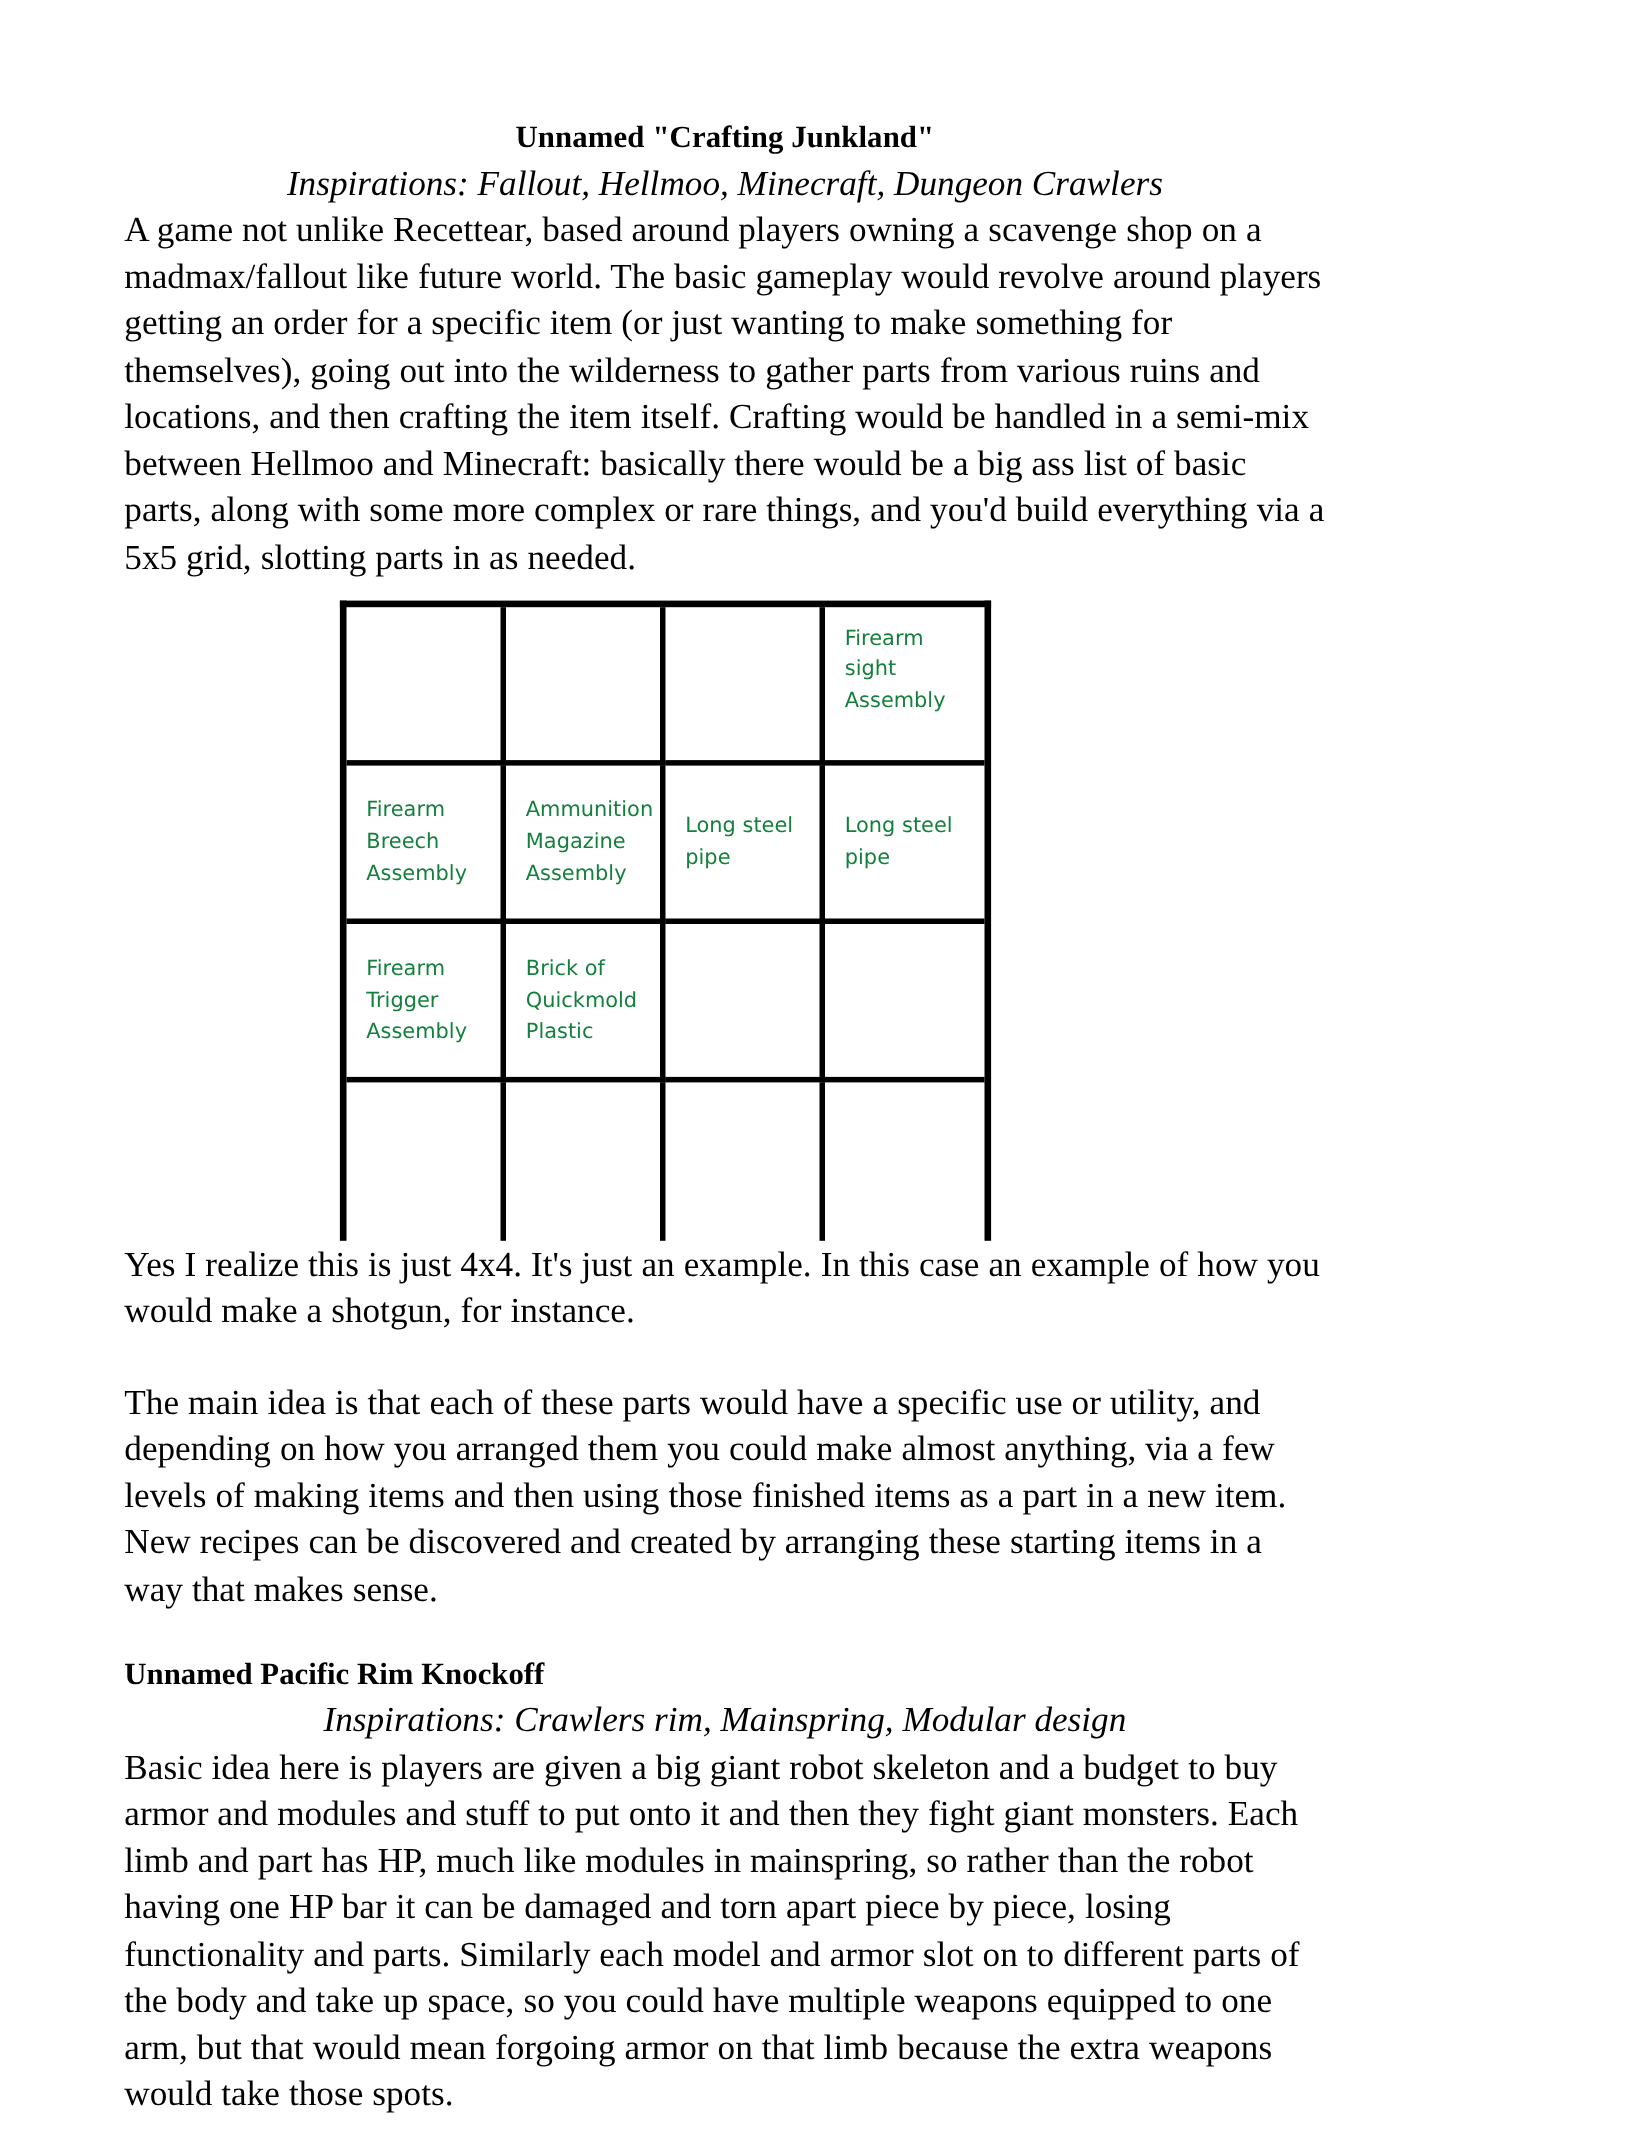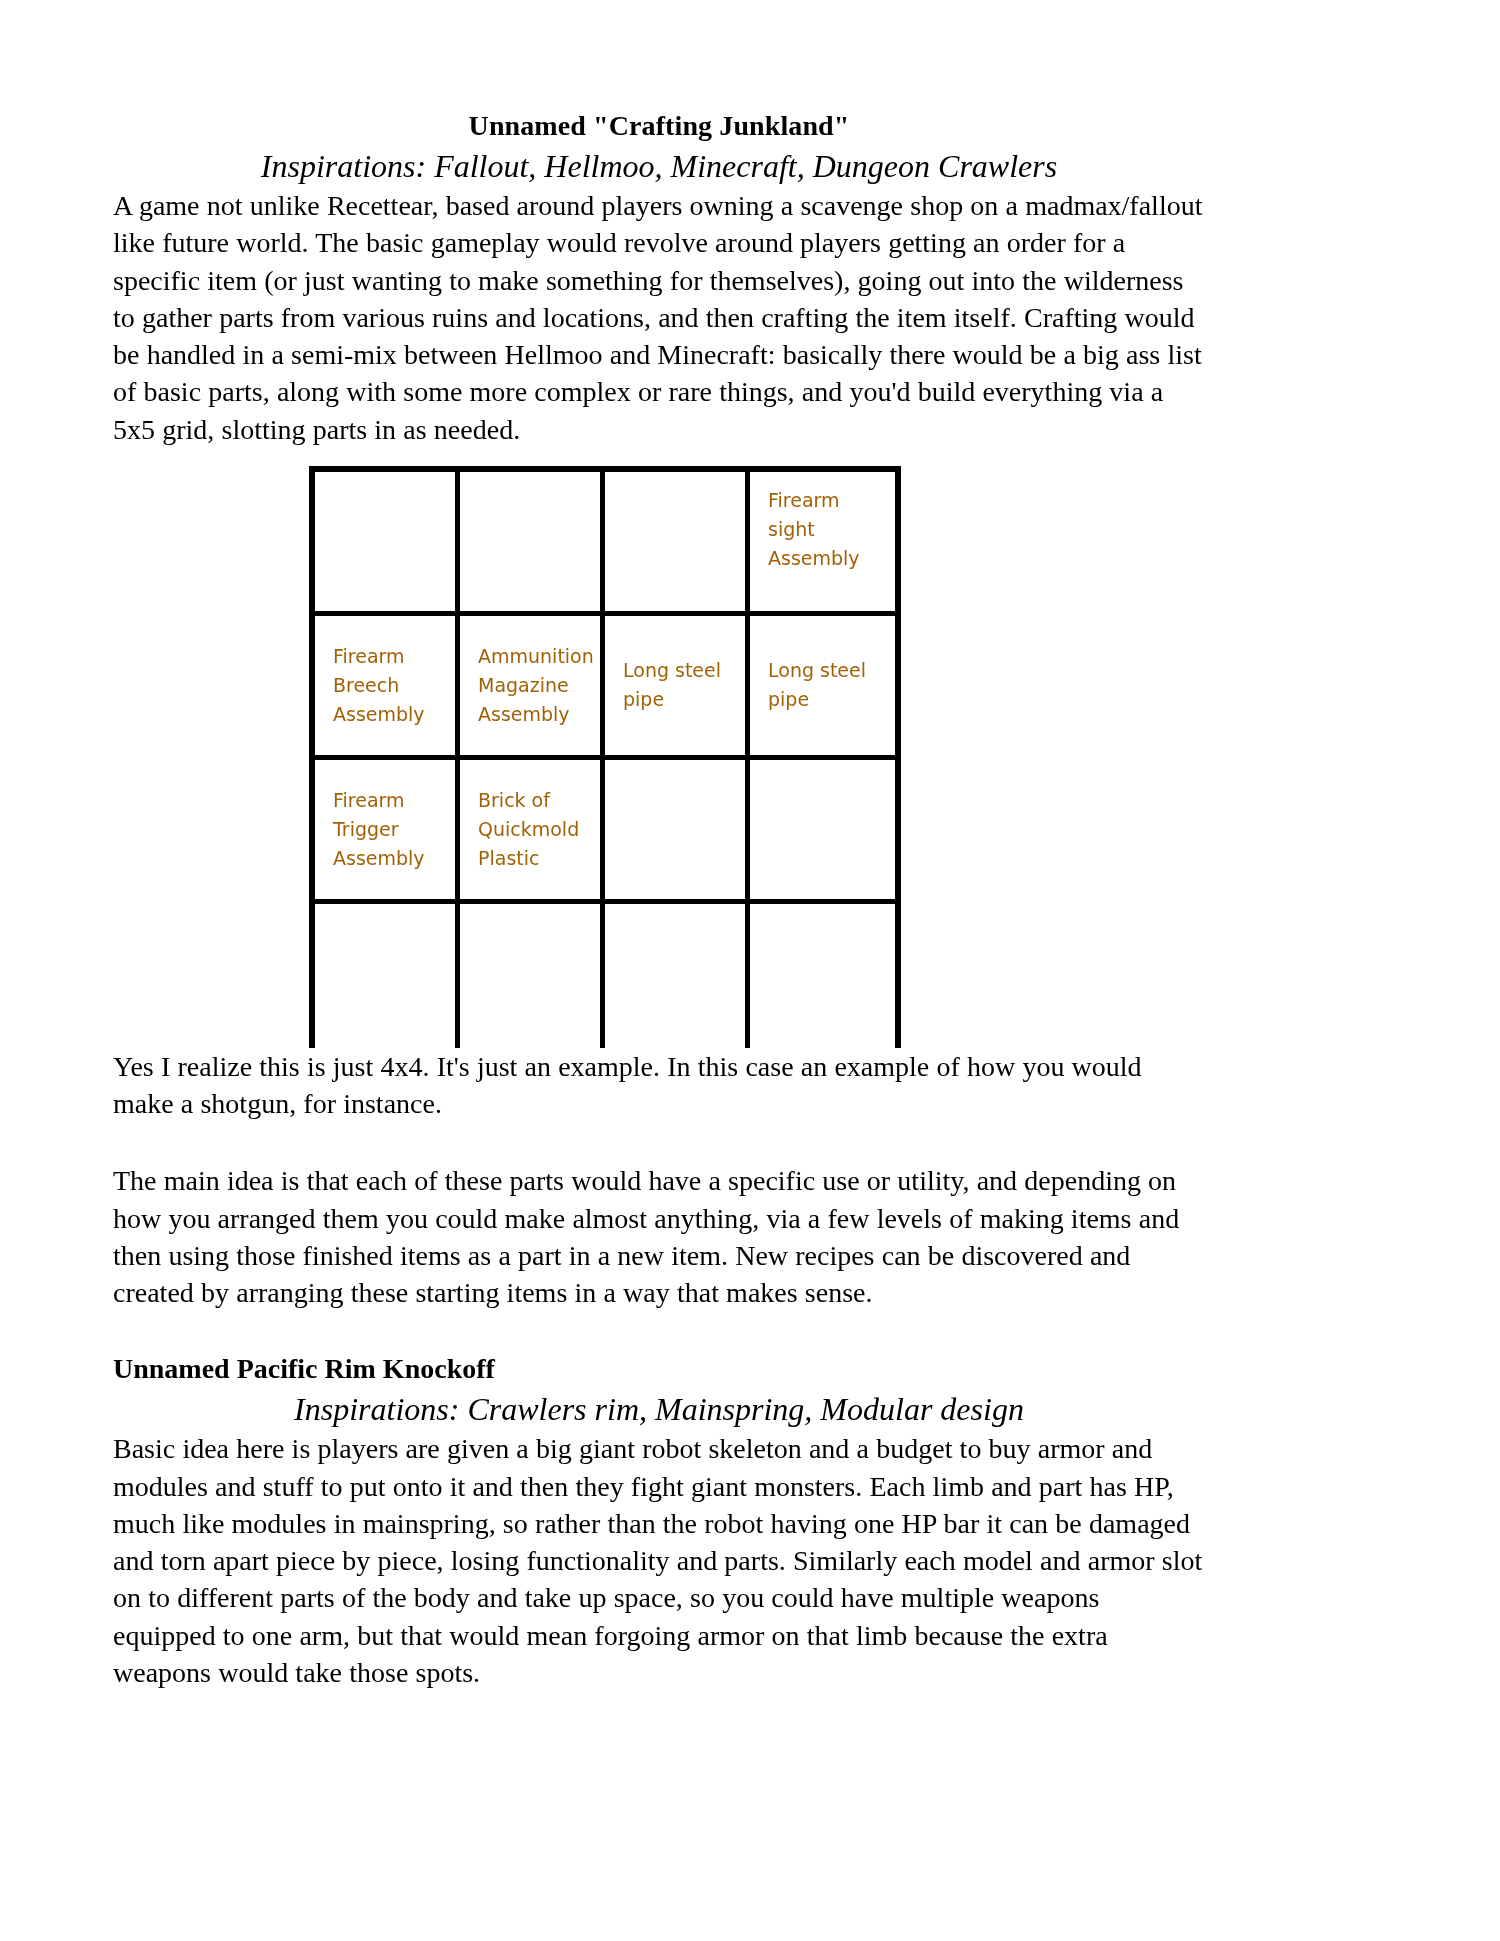--- a/index.html
+++ b/index.html
@@ -37,21 +37,21 @@
     letter-spacing: 0.1px;
   }
   .subtitle {
     font-size: 32px;
     font-style: italic;
     text-align: center;
     margin: 0;
     line-height: 1.32;
   }
   p.body-text {
-    font-size: 28px;
+    font-size: 32px;
     line-height: 1.33;
     margin: 0;
     text-align: left;
     word-spacing: 0.2px;
   }
   .spacer-md { height: 40px; }
 
   
   .grid-wrap {
     position: relative;
@@ -74,21 +74,21 @@
     grid-template-rows: repeat(4, 1fr);
   }
   .craft-cell {
     border-right: 5px solid #000;
     border-bottom: 5px solid #000;
     box-sizing: border-box;
     padding: 14px 14px 8px 18px;
     font-family: "DejaVu Sans", "Liberation Sans", sans-serif;
     font-size: 19px;
     line-height: 1.52;
-    color: #a16207;
+    color: #15803d;
     display: flex;
     align-items: flex-start;
     overflow: hidden;
   }
   .craft-cell.c4 { border-right: none; }
   .craft-cell.r4 { border-bottom: none; }
   .craft-cell .cell-text {
     white-space: pre-line;
     display: block;
   }

